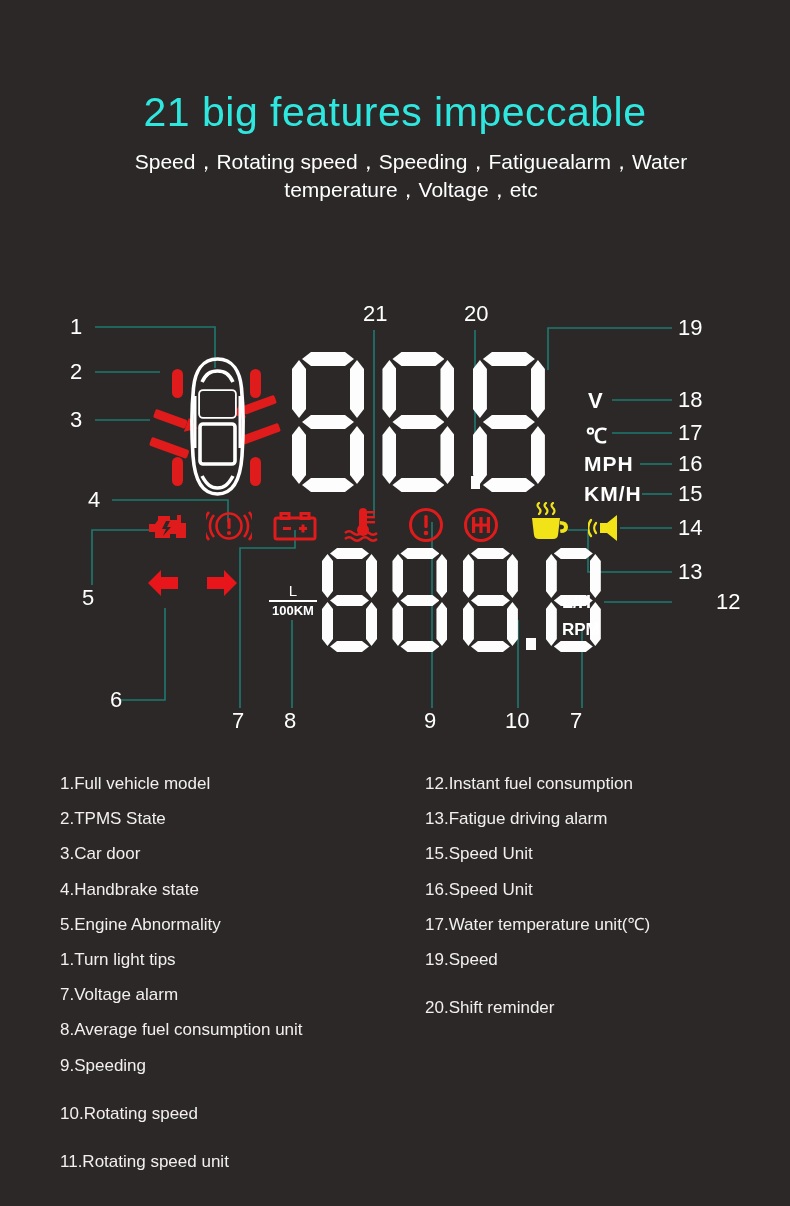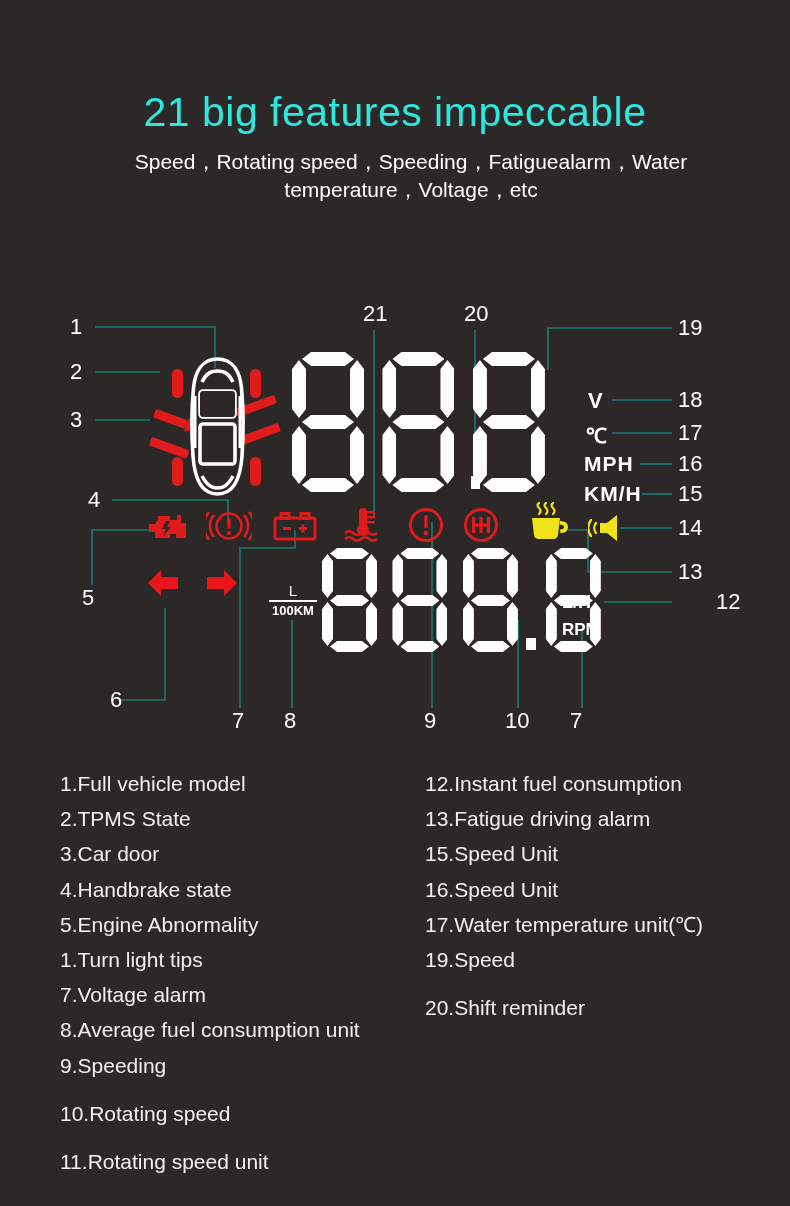--- a/index.html
+++ b/index.html
@@ -46,21 +46,21 @@
   .unit{
     position:absolute;color:#ffffff;font-weight:bold;white-space:nowrap;
   }
 
   
   .legend{position:absolute;top:766px;left:0;width:790px;}
   .lcol{position:absolute;top:0;}
   .lcol.a{left:60px;}
   .lcol.b{left:425px;}
   .litem{
-    color:#f2f0ee;font-size:21px;line-height:35.2px;white-space:nowrap;
+    color:#f2f0ee;font-size:17px;line-height:35.2px;white-space:nowrap;
   }
   .litem.sp{margin-top:13px;}
 </style>
 </head>
 <body>
 
 <div class="page">
 
   <div class="title">21 big features impeccable</div>
   <div class="subtitle">Speed，Rotating speed，Speeding，Fatiguealarm，Water temperature，Voltage，etc</div>

